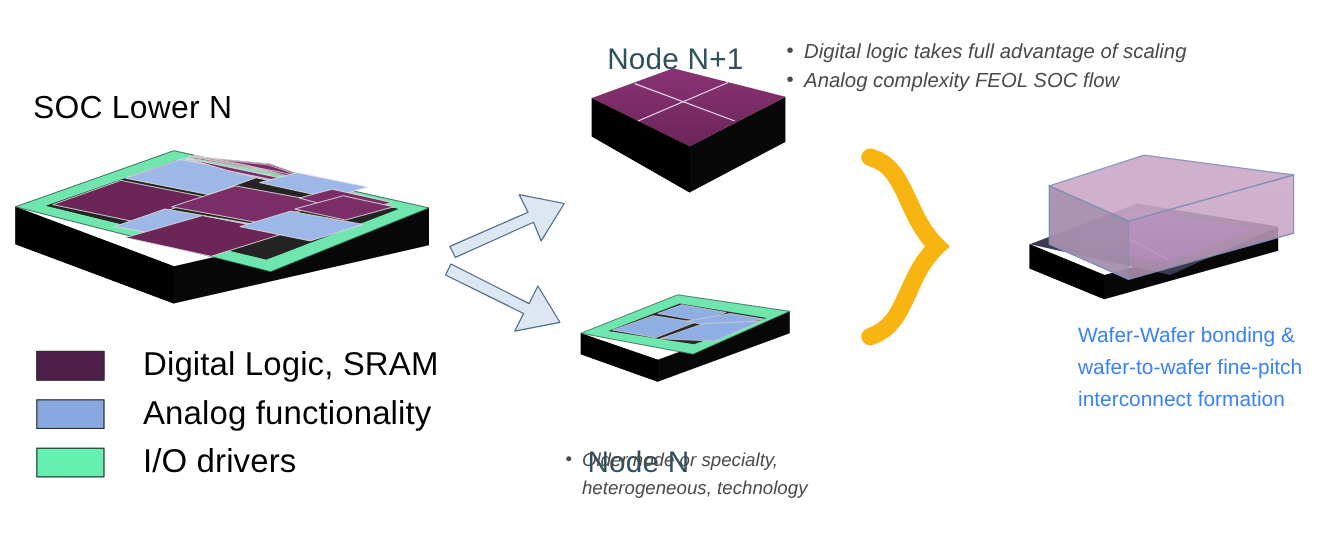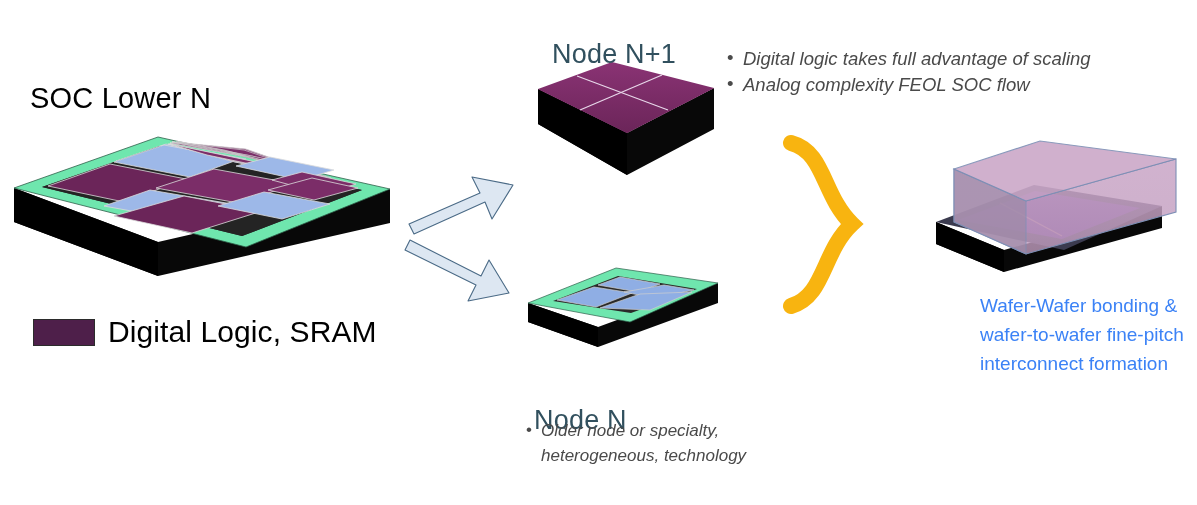--- a/index.html
+++ b/index.html
@@ -30,21 +30,21 @@
   .node-label {
     font-size: 27px;
     color: #31505e;
     white-space: nowrap;
     letter-spacing: 0.2px;
   }
   .node-label.np1 { left: 552px; top: 39px; }
   .node-label.n   { left: 534px; top: 357px; margin-top: 48px; }
 
   .bullet-list {
-    margin: 12px;
+    margin: 0;
     padding: 0;
     list-style: none;
   }
   .bullet-list li {
     position: relative;
     padding-left: 17px;
     font-style: italic;
     color: #4a4a4a;
   }
   .bullet-list li::before {
@@ -76,20 +76,21 @@
     line-height: 29px;
     color: #3b82f6;
   }
 
   
   .legend { left: 33px; top: 310px; }
   .legend-row {
     display: flex;
     align-items: center;
     height: 44px;
+    gap: 22px;
   }
   .legend-swatch {
     width: 62px;
     height: 27px;
     border: 1px solid #2b2b2b;
     box-sizing: border-box;
     flex: 0 0 auto;
   }
   .legend-text {
     margin-left: 13px;
@@ -214,15 +215,23 @@
     <li>Older node or specialty, heterogeneous, technology</li>
   </ul>
 
   <div class="abs bonding-caption">Wafer-Wafer bonding &amp; wafer-to-wafer fine-pitch interconnect formation</div>
 
   <div class="abs legend">
     <div class="legend-row">
       <span class="legend-swatch" style="background:#4E1F4A"></span>
       <span class="legend-text">Digital Logic, SRAM</span>
     </div>
+    <div class="legend-row">
+      <span class="legend-swatch" style="background:#89A8E0"></span>
+      <span class="legend-text">Analog functionality</span>
+    </div>
+    <div class="legend-row">
+      <span class="legend-swatch" style="background:#66F0B0"></span>
+      <span class="legend-text">I/O drivers</span>
+    </div>
   </div>
 
 </div>
 
 </body></html>

